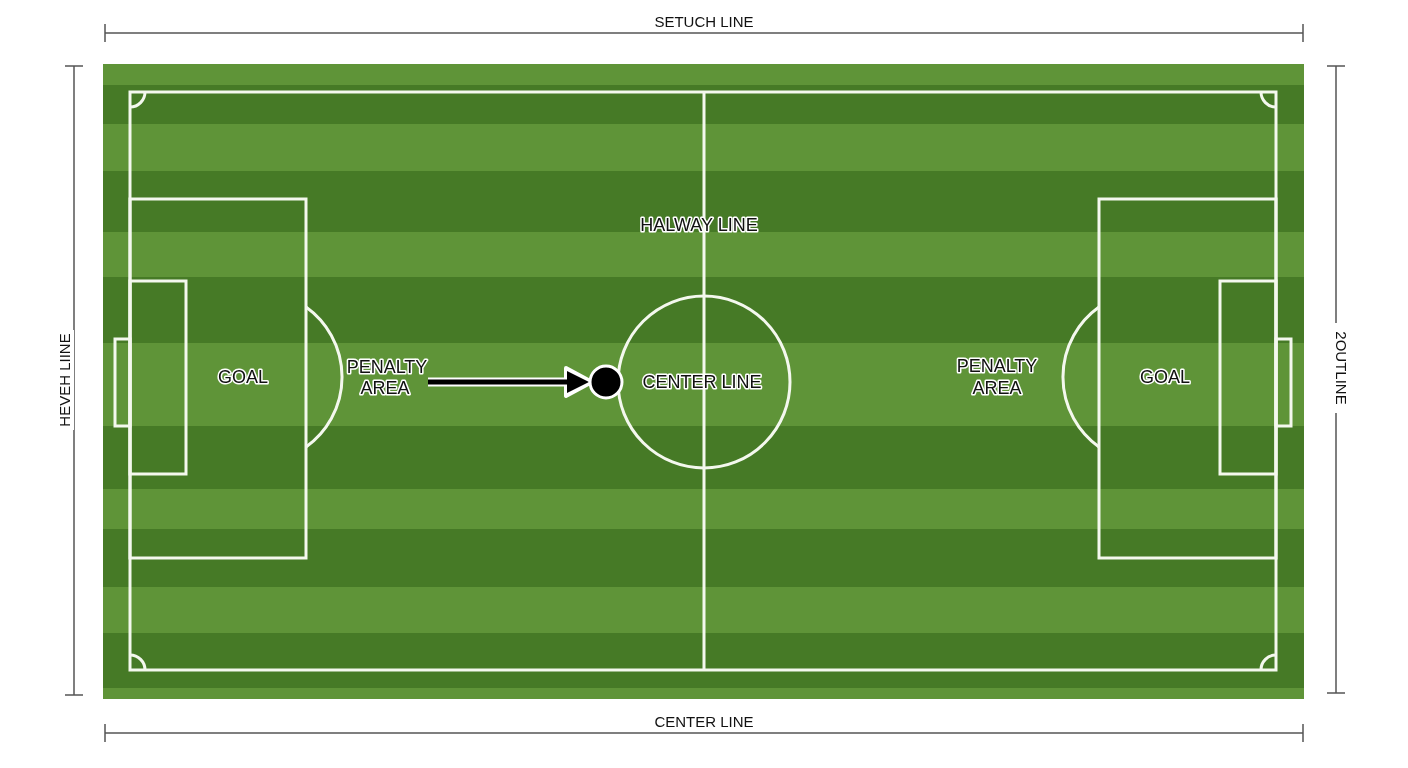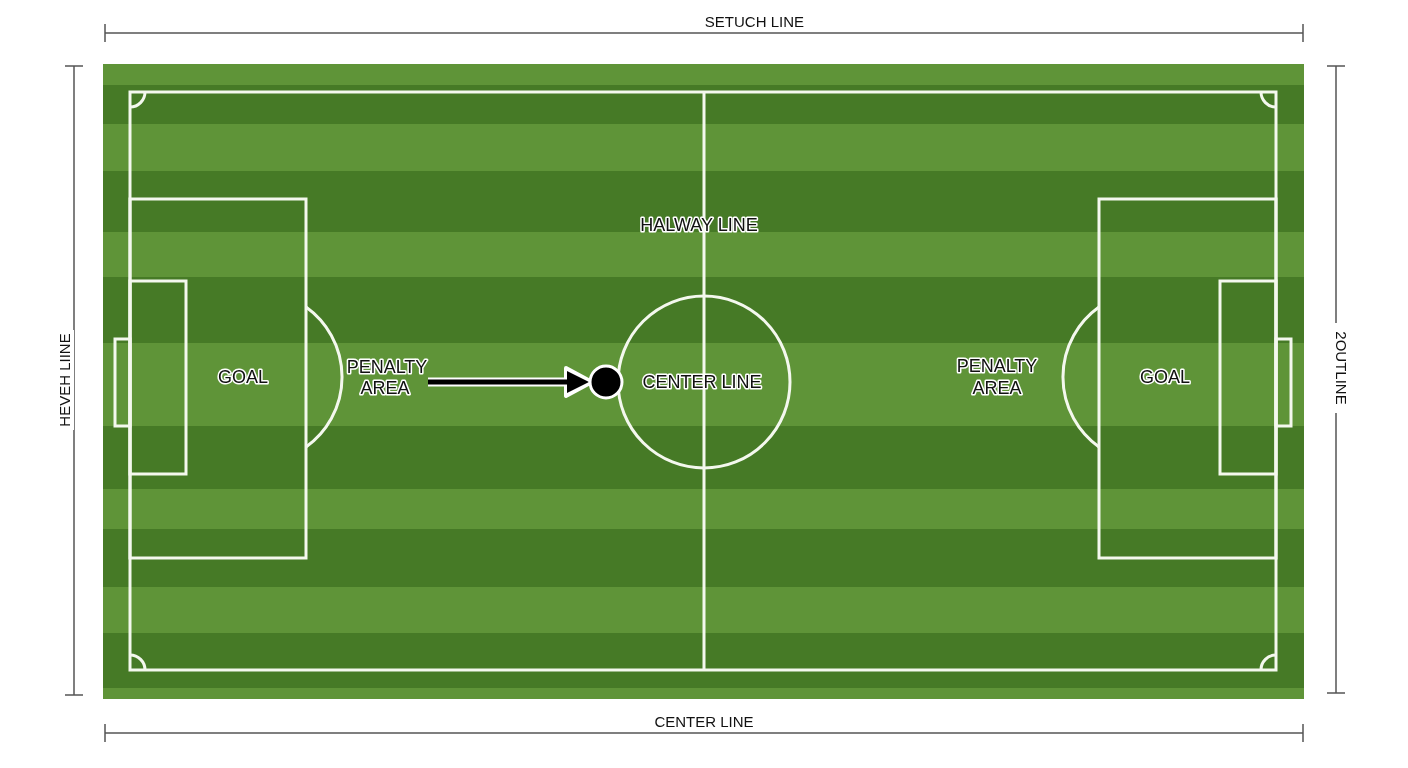--- a/index.html
+++ b/index.html
@@ -35,21 +35,21 @@
     <line x1="74" y1="66" x2="74" y2="695"></line>
     <line x1="65" y1="66" x2="83" y2="66"></line>
     <line x1="65" y1="695" x2="83" y2="695"></line>
 
     <line x1="1336" y1="66" x2="1336" y2="693"></line>
     <line x1="1327" y1="66" x2="1345" y2="66"></line>
     <line x1="1327" y1="693" x2="1345" y2="693"></line>
   </g>
 </svg>
 
-<div class="dim-label" style="left:604px; top:13px; width:200px; text-align:right; background:#fff;">SETUCH LINE</div>
+<div class="dim-label" style="left:604px; top:13px; width:200px; text-align:center; background:#fff;">SETUCH LINE</div>
 <div class="dim-label" style="left:604px; top:713px; width:200px; text-align:center; background:#fff;">CENTER LINE</div>
 <div class="dim-label dim-vert" style="left:15px; top:371px; width:100px; height:18px; text-align:center; background:#fff;">HEVEH LIINE</div>
 <div class="dim-label dim-vert-r" style="left:1296px; top:359px; width:90px; height:18px; text-align:center; background:#fff;">2OUTLINE</div>
 
 <svg width="1408" height="768" style="position:absolute;left:0;top:0;" xmlns="http://www.w3.org/2000/svg">
   <g id="stripes">
       <rect x="103" y="64" width="1201" height="21" fill="#5f9438"></rect>
       <rect x="103" y="85" width="1201" height="39" fill="#467a26"></rect>
       <rect x="103" y="124" width="1201" height="47" fill="#5f9438"></rect>
       <rect x="103" y="171" width="1201" height="61" fill="#467a26"></rect>

